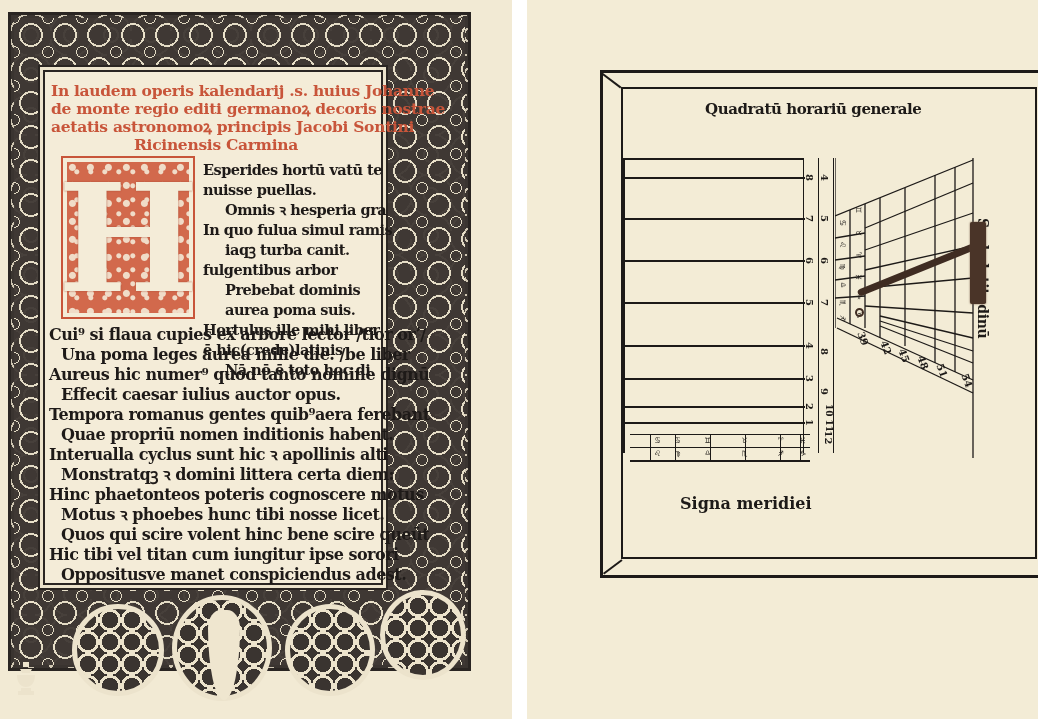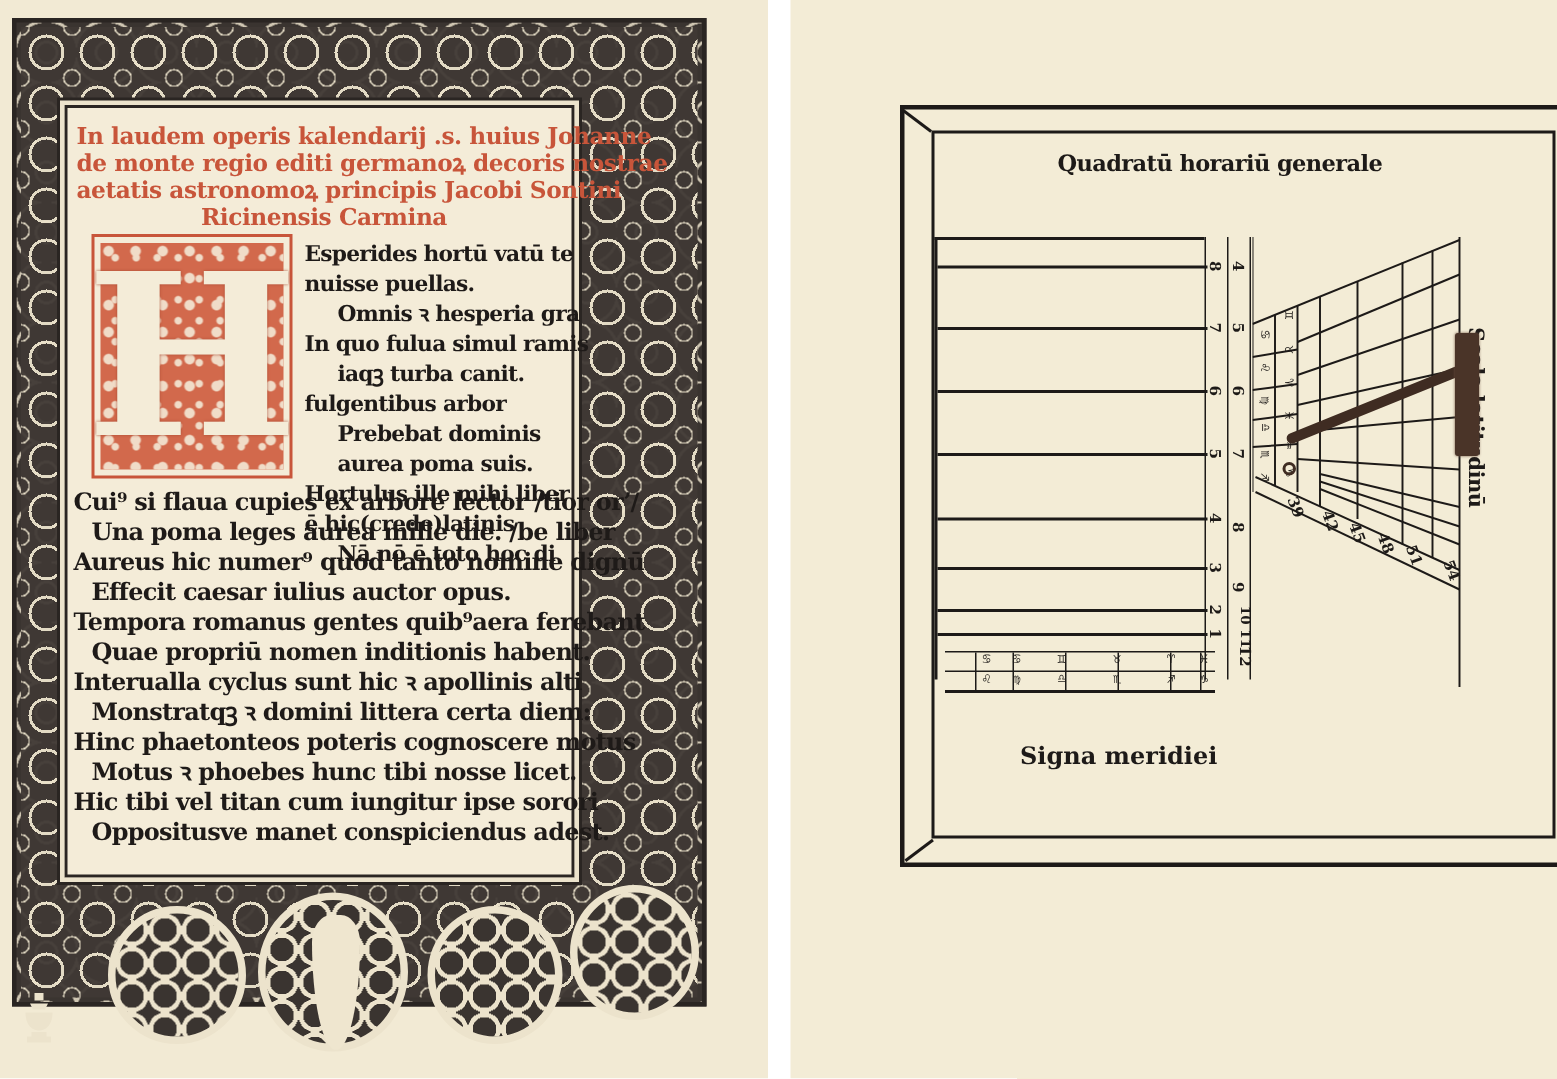--- a/index.html
+++ b/index.html
@@ -213,20 +213,21 @@
       <span class="line">Cui⁹ si flaua cupies ex arbore lector   /tior orʼ/</span>
       <span class="line indent-s">Una poma leges aurea mille die.   /be liber</span>
       <span class="line">Aureus hic numer⁹ quod tanto nomine dignū</span>
       <span class="line indent-s">Effecit caesar iulius auctor opus.</span>
       <span class="line">Tempora romanus gentes quib⁹aera ferebant</span>
       <span class="line indent-s">Quae propriū nomen inditionis habent.</span>
       <span class="line">Interualla cyclus sunt hic ꝛ apollinis alti</span>
       <span class="line indent-s">Monstratqꝫ ꝛ domini littera certa diem:</span>
       <span class="line">Hinc phaetonteos poteris cognoscere motus</span>
       <span class="line indent-s">Motus ꝛ phoebes hunc tibi nosse licet.</span>
+      <span class="line indent-s">Quos qui scire volent hinc bene scire queūt</span>
       <span class="line">Hic tibi vel titan cum iungitur ipse sorori</span>
       <span class="line indent-s">Oppositusve manet conspiciendus adest.</span>
     </div>
   </div>
 </div>
 
 <div class="gutter"></div>
 
 <div class="page-right">
   <div class="frame-outer">

